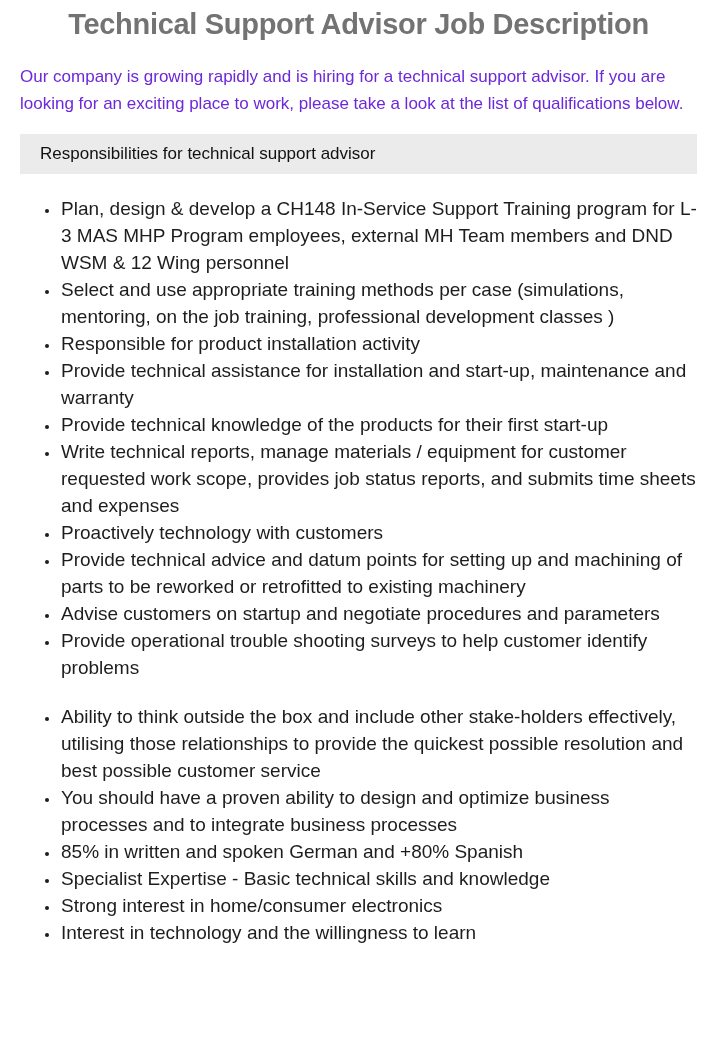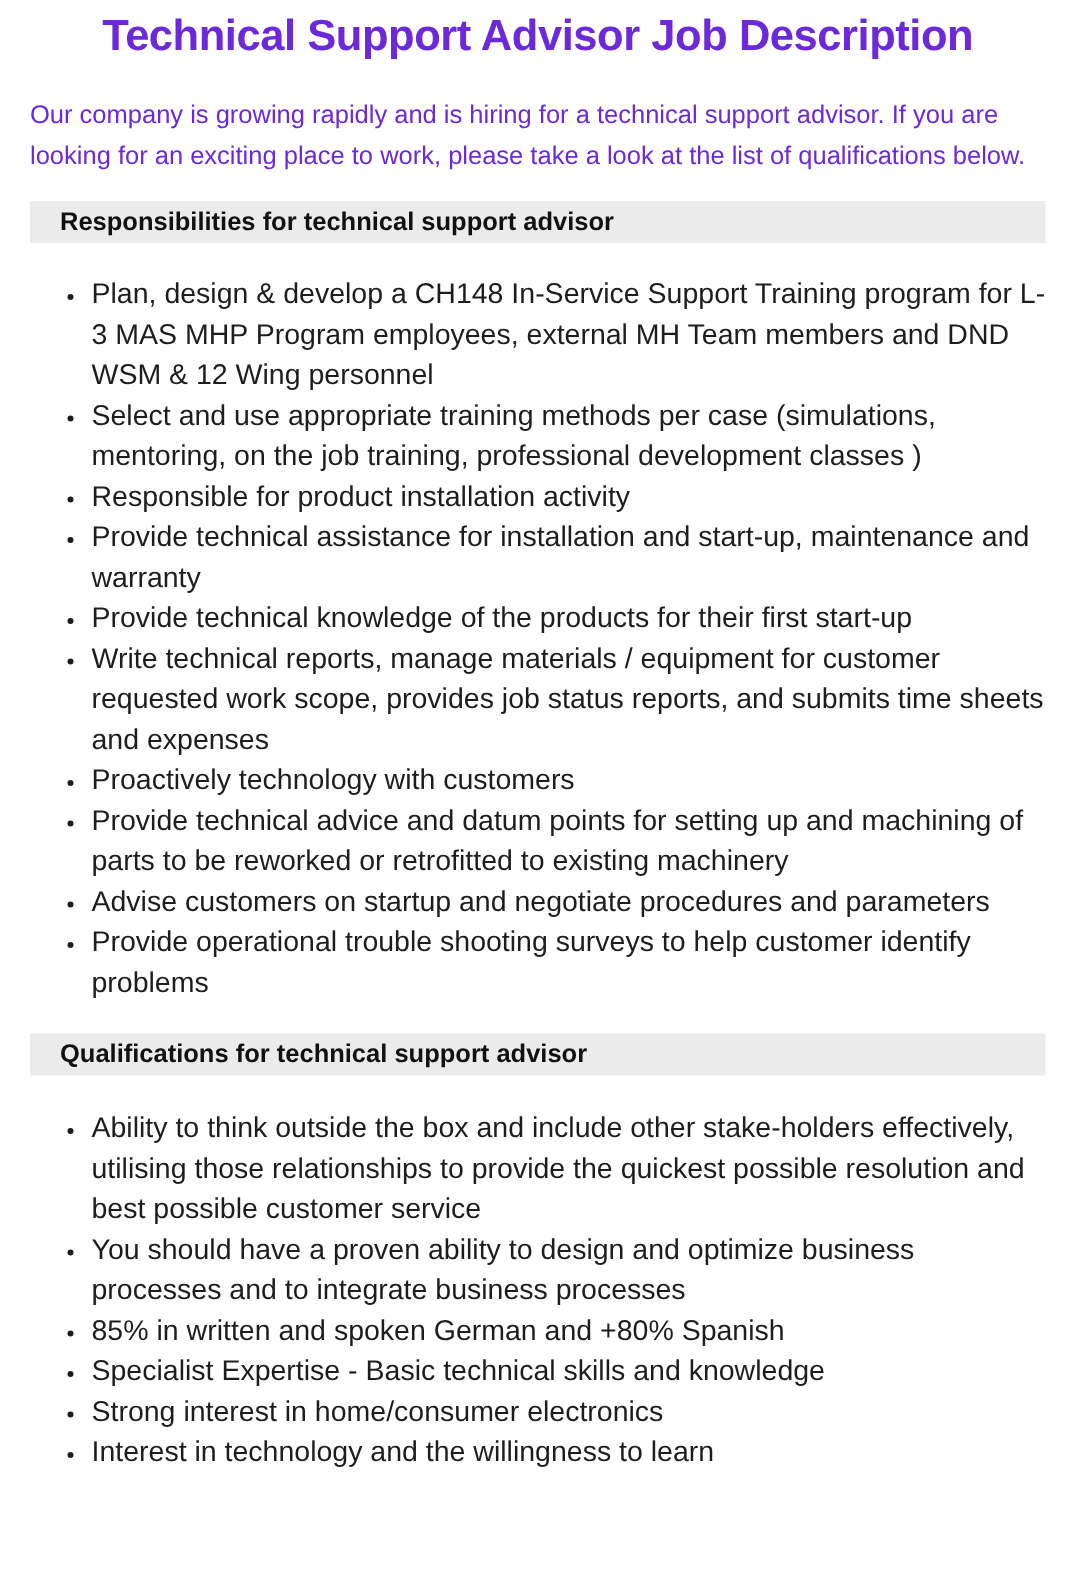--- a/index.html
+++ b/index.html
@@ -15,36 +15,36 @@
   .page {
     padding: 0 23px 0 20px;
   }
   h1.doc-title {
     margin: 8px 0 0 0;
     font-size: 29px;
     line-height: 32px;
     font-weight: 800;
     letter-spacing: -0.3px;
     text-align: center;
-    color: #6d28d9;
+    color: #737373;
   }
   p.intro {
     margin: 23px 0 0 0;
     font-size: 17px;
     line-height: 27px;
     color: #6d28d9;
   }
   .section-heading {
     margin-top: 17px;
-    height: 28px;
+    height: 40px;
     display: flex;
     align-items: center;
     padding-left: 20px;
     font-size: 17px;
-    font-weight: 700;
+    font-weight: 400;
     color: #111111;
   }
   ul.bullets {
     margin: 21px 0 0 0;
     padding: 0 0 0 40px;
     font-size: 19px;
     line-height: 27px;
     color: #1d1d1f;
     list-style: disc outside;
   }
@@ -76,23 +76,20 @@
     <li>Responsible for product installation activity</li>
     <li>Provide technical assistance for installation and start-up, maintenance and warranty</li>
     <li>Provide technical knowledge of the products for their first start-up</li>
     <li>Write technical reports, manage materials / equipment for customer requested work scope, provides job status reports, and submits time sheets and expenses</li>
     <li>Proactively technology with customers</li>
     <li>Provide technical advice and datum points for setting up and machining of parts to be reworked or retrofitted to existing machinery</li>
     <li>Advise customers on startup and negotiate procedures and parameters</li>
     <li>Provide operational trouble shooting surveys to help customer identify problems</li>
   </ul>
 
-  <div class="section-heading second" style="background: rgb(235, 235, 235);">
-    <span>Qualifications for technical support advisor</span>
-  </div>
 
   <ul class="bullets second">
     <li>Ability to think outside the box and include other stake-holders effectively, utilising those relationships to provide the quickest possible resolution and best possible customer service</li>
     <li>You should have a proven ability to design and optimize business processes and to integrate business processes</li>
     <li>85% in written and spoken German and +80% Spanish</li>
     <li>Specialist Expertise - Basic technical skills and knowledge</li>
     <li>Strong interest in home/consumer electronics</li>
     <li>Interest in technology and the willingness to learn</li>
   </ul>
 

